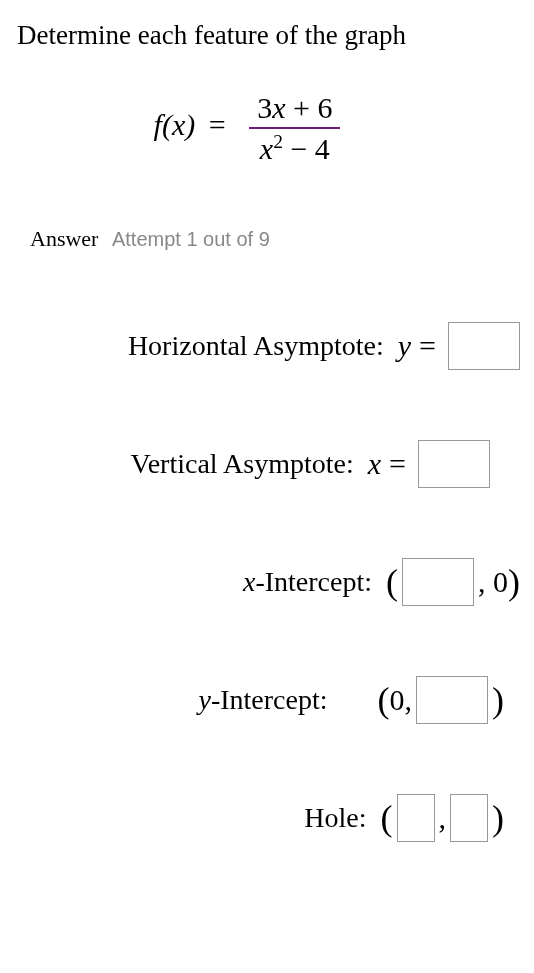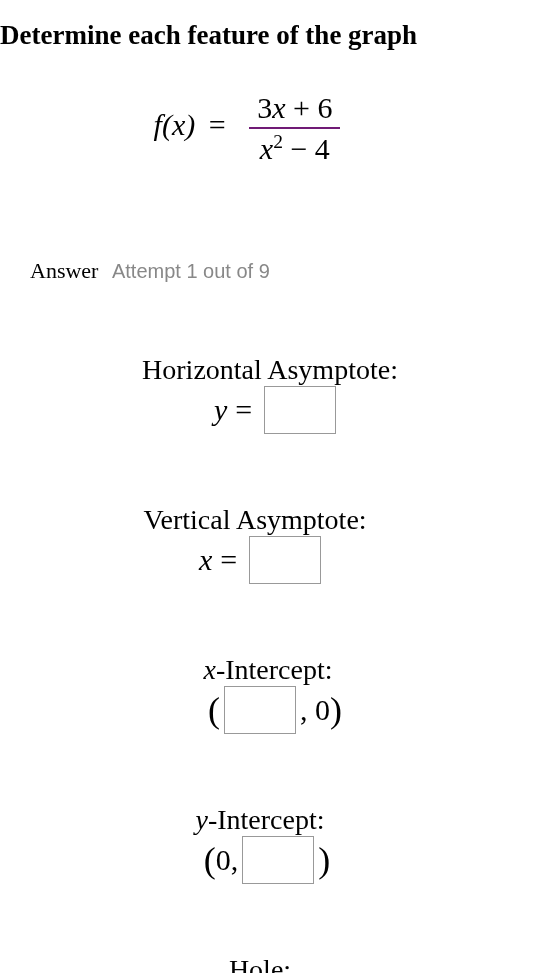--- a/index.html
+++ b/index.html
@@ -15,28 +15,27 @@
       overflow: hidden;
       color: #000;
     }
     .container {
       padding: 20px 0 0 0;
     }
     .question-text {
       font-size: 27px;
       font-family: 'Times New Roman', serif;
       margin-bottom: 40px;
-      padding-left: 0;
-      font-weight: bold;
+      padding-left: 17px;
     }
     .equation {
       text-align: center;
       font-size: 30px;
       font-family: 'Times New Roman', serif;
-      margin-bottom: 92px;
+      margin-bottom: 60px;
       padding-right: 40px;
     }
     .equation .func {
       font-style: italic;
     }
     .equation .frac {
       display: inline-block;
       vertical-align: middle;
       text-align: center;
       margin-left: 10px;
@@ -72,21 +71,20 @@
       margin-left: 8px;
     }
     .feature-row {
       display: flex;
       align-items: center;
       justify-content: flex-end;
       margin-bottom: 70px;
       padding-right: 10px;
       font-size: 28px;
       font-family: 'Times New Roman', serif;
-      flex-direction: column;
     }
     .feature-label {
       text-align: right;
       margin-right: 14px;
     }
     .feature-label .italic-var-serif {
       font-style: italic;
       font-family: 'Times New Roman', serif;
     }
     .feature-value {
@@ -163,21 +161,21 @@
         <span class="italic-var-serif">x</span><span>-Intercept:</span>
       </div>
       <div class="feature-value">
         <span class="paren">(</span>
         <span class="input-box wide"></span>
         <span>, 0</span>
         <span class="paren">)</span>
       </div>
     </div>
 
-    <div class="feature-row" style="padding-right: 30px;">
+    <div class="feature-row" style="padding-right: 30px; gap: 36px;">
       <div class="feature-label">
         <span class="italic-var-serif">y</span><span>-Intercept:</span>
       </div>
       <div class="feature-value">
         <span class="paren">(</span>
         <span>0,</span>
         <span class="input-box wide"></span>
         <span class="paren">)</span>
       </div>
     </div>

